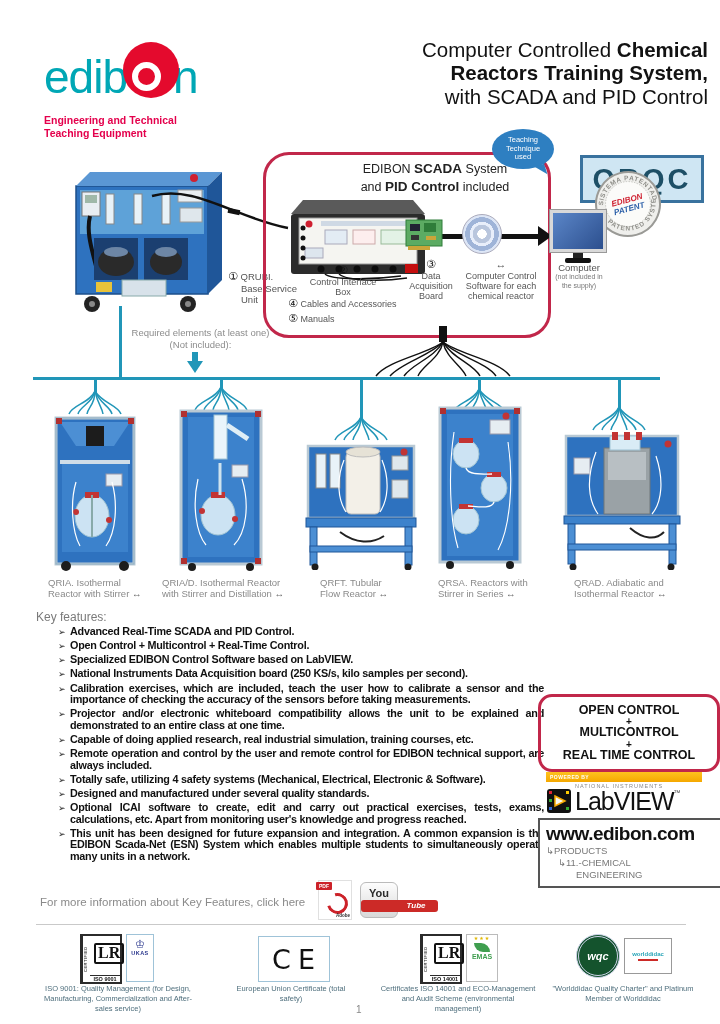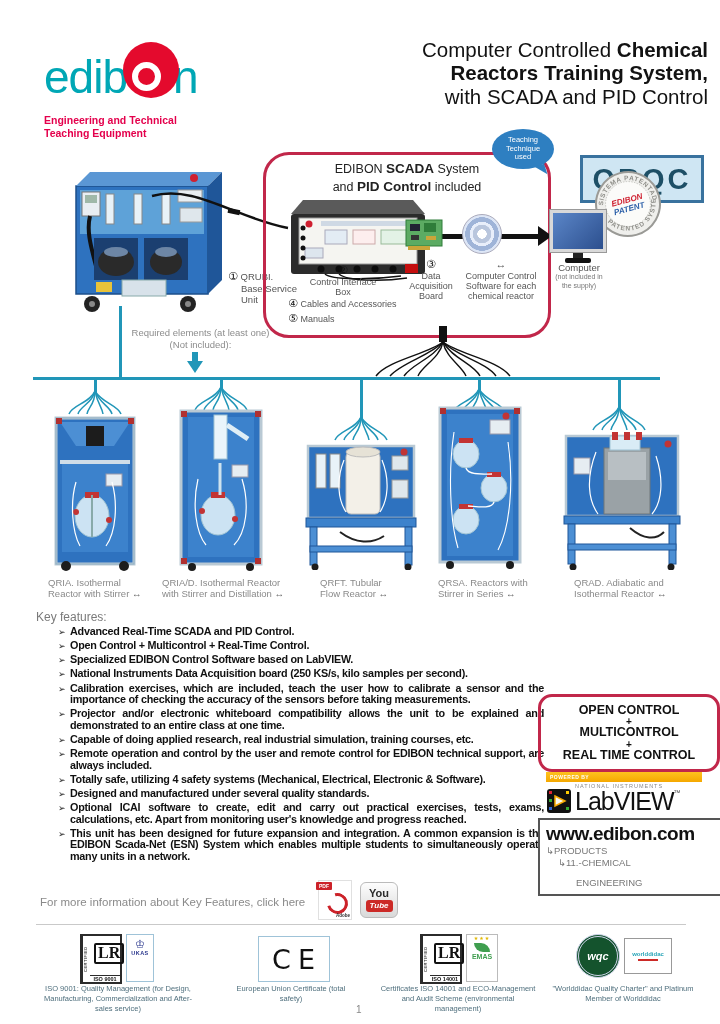--- a/index.html
+++ b/index.html
@@ -18,21 +18,21 @@
              font-size:29px;font-weight:bold;color:#1d4f66;letter-spacing:3px;
              display:flex;align-items:center;justify-content:center;margin-top:28px;}
   .balloon{width:62px;height:40px;background:#2e7fc1;border-radius:50%;color:#fff;
            font-size:7.5px;line-height:1.15;text-align:center;display:flex;flex-direction:column;
            justify-content:center;z-index:5;}
   .balloon:after{content:"";position:absolute;right:8px;bottom:-7px;width:0;height:0;
            border-left:10px solid transparent;border-top:11px solid #2e7fc1;transform:rotate(-18deg);}
 
   
   .scada-box{left:263px;top:152px;width:282px;height:180px;border:3.5px solid #c1274a;border-radius:26px;}
-  .scada-title{width:100%;text-align:center;font-size:12.5px;margin-top:5px;line-height:1.3;color:#222;}
+  .scada-title{width:100%;text-align:center;font-size:12.5px;margin-top:5px;line-height:1.3;color:#222;padding-left:28px;}
   .scada-title b{font-size:13.5px;}
   .lbl{font-size:9px;color:#555;text-align:center;line-height:1.15;}
   .num{display:inline-block;font-size:11px;color:#111;}
   .blk-line{background:#111;}
   .cd{width:38px;height:38px;border-radius:50%;
       background:radial-gradient(circle,#ffffff 0 17%,#b9c6dd 18% 34%,#e8eefa 35% 45%,#9fb4d8 46% 62%,#dde6f6 63% 82%,#b6c3da 83% 100%);
       border:1px solid #aab;}
   .monitor-screen{width:50px;height:36px;background:linear-gradient(135deg,#5b86c8,#2c4f8e);border:3px solid #d9d9d9;outline:1px solid #999;}
   .mon-neck{width:10px;height:6px;background:#222;margin:0 auto;}
   .mon-base{width:26px;height:5px;background:#111;margin:0 auto;border-radius:2px;}
@@ -76,22 +76,22 @@
   .info-line{font-size:11.5px;color:#8a8a8a;}
   .pdf-ico{width:32px;height:38px;background:#fff;border:1px solid #e0e0e0;position:relative;}
   .pdf-tab{position:absolute;left:-3px;top:1px;background:#cc2229;color:#fff;font-size:5px;font-weight:bold;
            padding:1px 3px;border-radius:1px;}
   .pdf-swirl{position:absolute;left:8px;top:12px;width:15px;height:15px;border:3px solid #cc2229;
              border-left-color:transparent;border-radius:50%;transform:rotate(30deg);}
   .pdf-adobe{position:absolute;right:1px;bottom:1px;font-size:4.5px;color:#333;font-weight:bold;}
   .yt-ico{width:36px;height:34px;border-radius:6px;background:linear-gradient(#fdfdfd,#d9d9d9);
           border:1px solid #bbb;text-align:center;}
   .yt-top{font-size:11px;font-weight:bold;color:#2b2b2b;line-height:1.2;margin-top:4px;}
-  .yt-badge{width:27px;height:12px;margin:0 auto;background:#cc2a27;border-radius:3px;color:#fff;
-            font-size:8px;font-weight:bold;font-style:italic;line-height:12px;}
+  .yt-badge{width:44px;height:12px;margin:0 auto;background:#cc2a27;border-radius:3px;color:#fff;
+            font-size:8px;font-weight:bold;font-style:italic;line-height:12px;padding-left:33px;}
   .divider{height:1px;background:#c9c9c9;}
 
   
   .cert-cap{font-size:7.5px;color:#4f6f7d;text-align:center;line-height:1.3;}
   .lrbox{position:relative;width:38px;height:46px;border:2px solid #2b2b2b;background:#fff;}
   .lr-side{position:absolute;left:0;top:0;bottom:0;width:8px;border-right:1px solid #2b2b2b;
            writing-mode:vertical-rl;transform:rotate(180deg);font-size:4px;letter-spacing:.5px;
            color:#333;text-align:center;font-weight:bold;}
   .lr-main{position:absolute;left:12px;top:7px;font-family:"Liberation Serif",serif;
            font-weight:bold;font-size:16px;color:#111;border:2px solid #111;border-radius:2px;
@@ -573,21 +573,21 @@
         <div class="lv-ni">NATIONAL INSTRUMENTS</div>
         <div class="lv-word"><span>LabVIEW</span><span class="lv-tm">™</span></div>
       </div>
     </div>
   </div>
 
   <div class="abs web-box" style="left:538px;top:818px;">
     <div class="web-url">www.edibon.com</div>
     <div class="web-line"><span>↳</span><span>PRODUCTS</span></div>
     <div class="web-line" style="padding-left:12px;"><span>↳</span><span>11.-CHEMICAL</span></div>
-    <div class="web-line" style="padding-left:30px;margin-top:8px;"><span>ENGINEERING</span></div>
+    <div class="web-line" style="padding-left:30px;"><span>ENGINEERING</span></div>
   </div>
 
   <div class="abs info-line" style="left:40px;top:896px;">For more information about Key Features, click here</div>
 
   <div class="abs pdf-ico" style="left:318px;top:880px;">
     <span class="pdf-tab">PDF</span>
     <span class="pdf-swirl"></span>
     <span class="pdf-adobe">Adobe</span>
   </div>
   <div class="abs yt-ico" style="left:360px;top:882px;">

